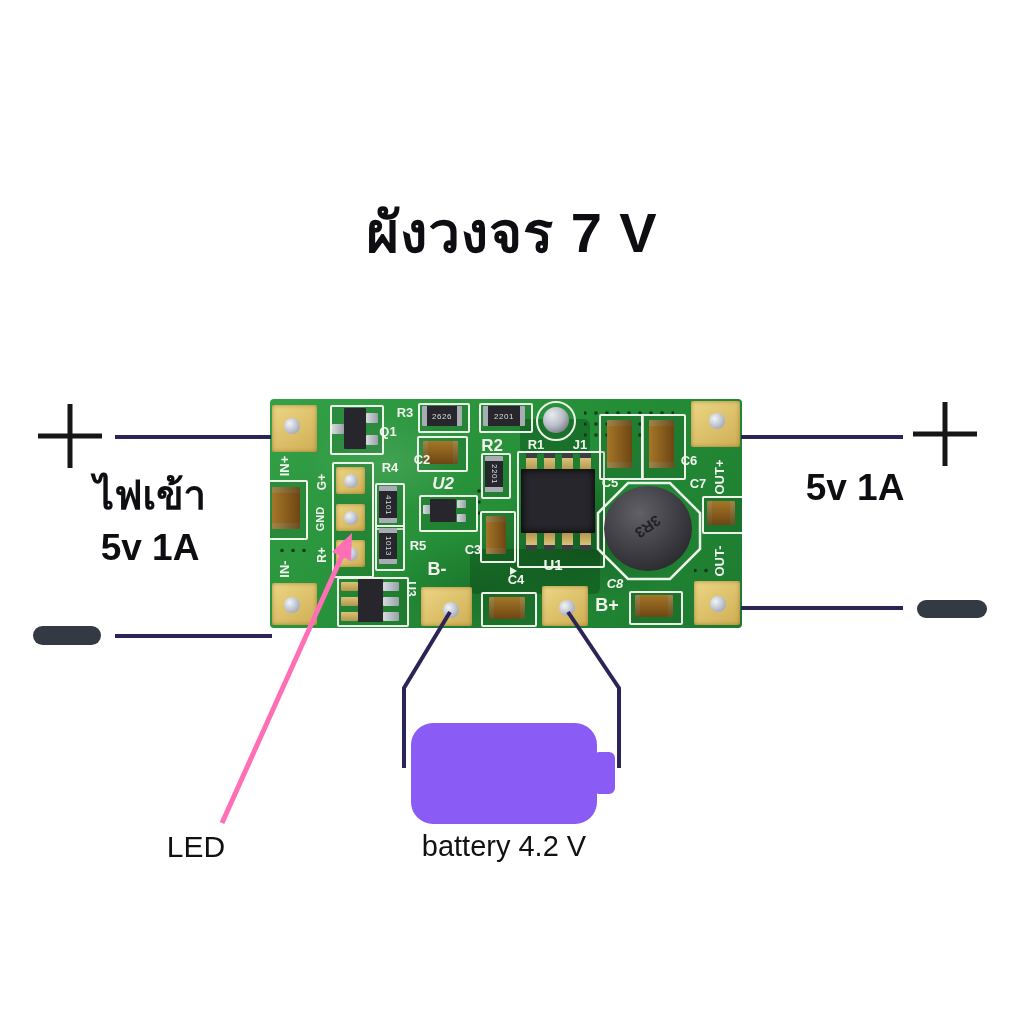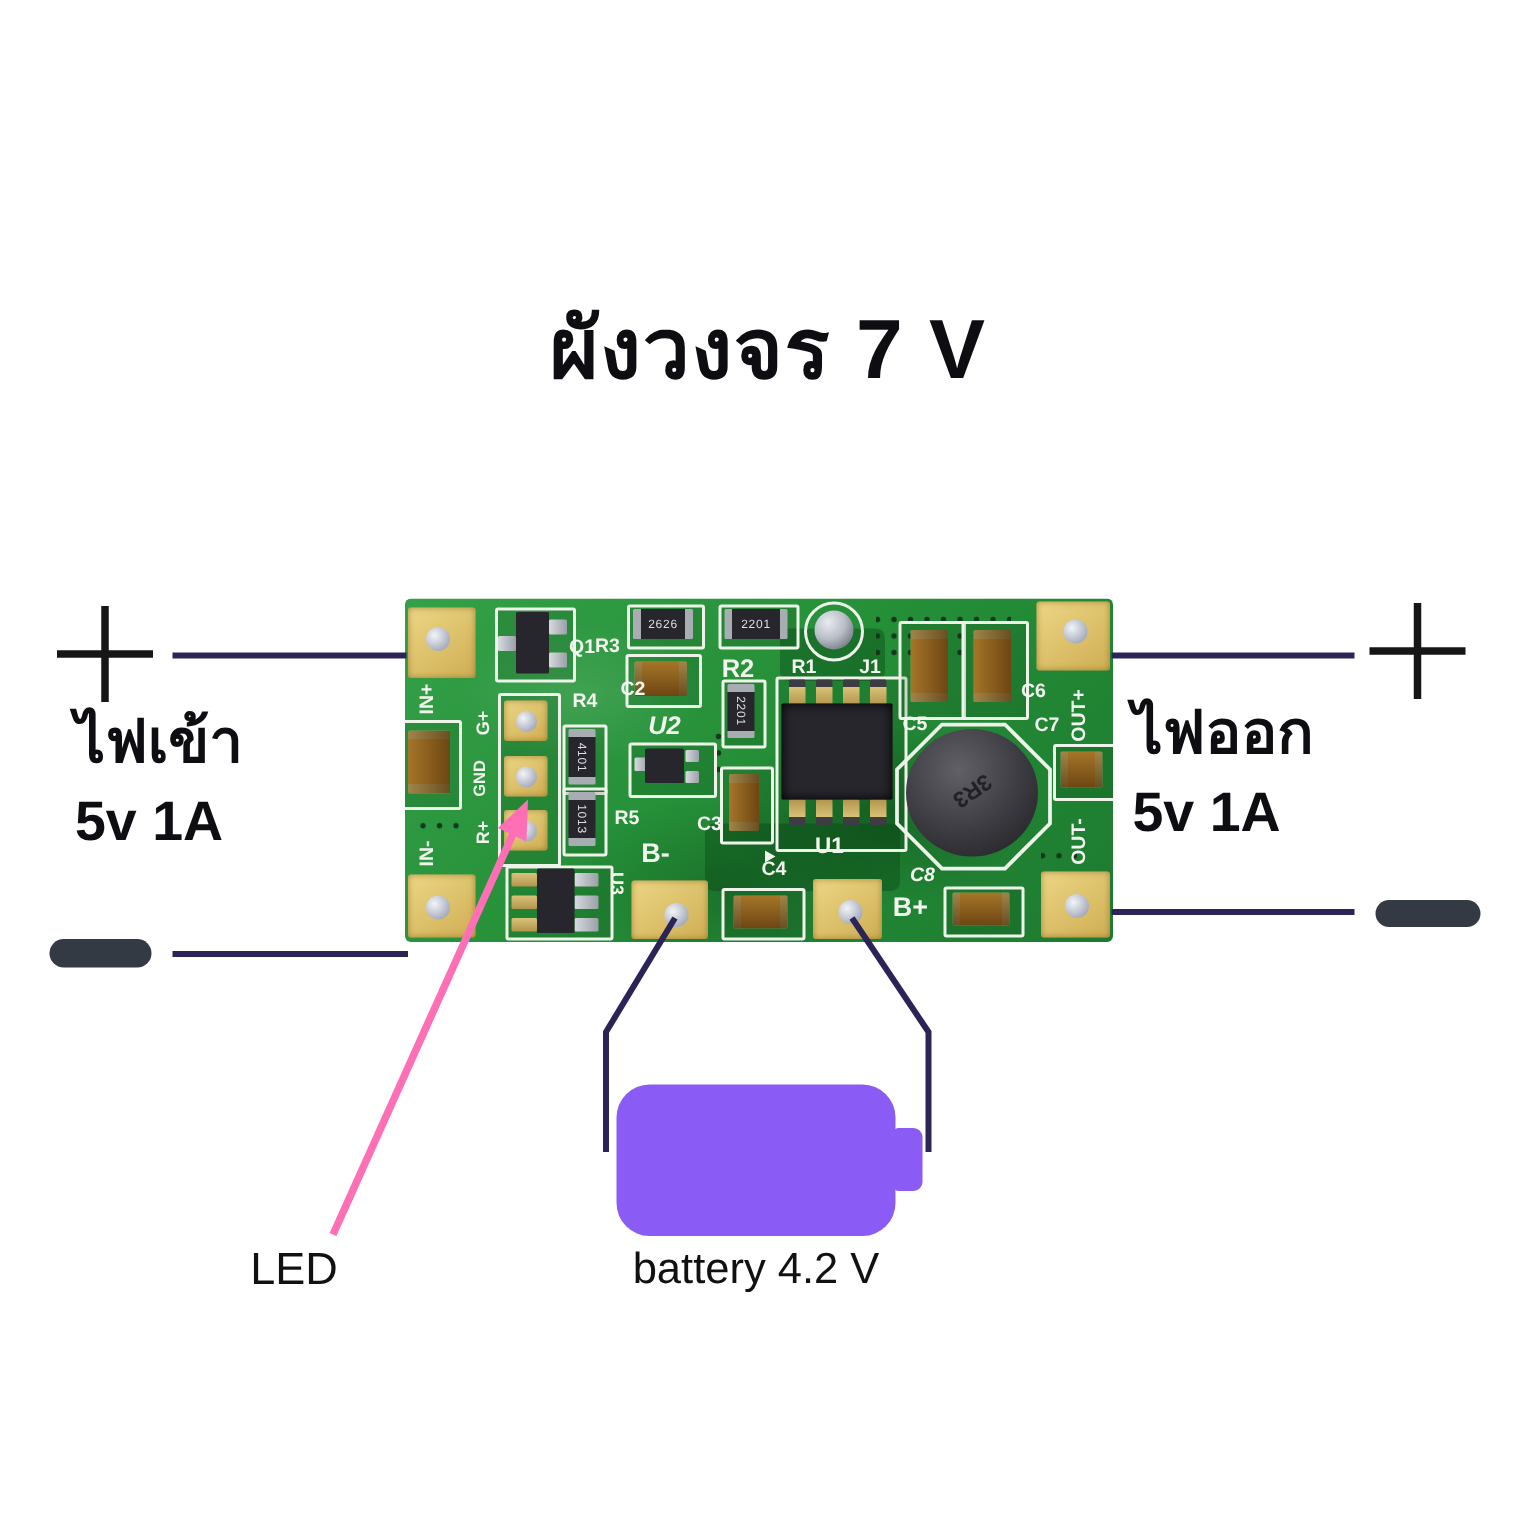--- a/index.html
+++ b/index.html
@@ -6,21 +6,21 @@
   body{
     width:1024px;height:1024px;position:relative;background:#ffffff;
     font-family:"Liberation Sans","DejaVu Sans",sans-serif;overflow:hidden;
   }
   .abs{position:absolute;}
   
   #title{
     left:0;top:188px;width:1024px;text-align:center;
     font-size:56px;font-weight:800;color:#0d0d12;letter-spacing:1px;
   }
-  .side-label{width:200px;color:#0d0d12;font-weight:800;}
+  .side-label{width:200px;text-align:center;color:#0d0d12;font-weight:800;}
   .side-label .l1{font-size:40px;line-height:54px;}
   .side-label .l2{font-size:37px;line-height:52px;}
   #input-label{left:50px;top:468px;}
   #output-label{left:755px;top:462px;}
   #led-label{left:146px;top:830px;width:100px;text-align:center;font-size:30px;color:#111;}
   #battery-label{left:398px;top:830px;width:212px;text-align:center;font-size:29px;color:#111;}
   
   #battery-body{left:411px;top:723px;width:186px;height:101px;border-radius:22px;background:#8a5cf5;}
   #battery-nub{left:596px;top:752px;width:19px;height:42px;border-radius:3px 6px 6px 3px;background:#8a5cf5;}
   
@@ -62,21 +62,20 @@
 <body>
 
 <div class="abs" id="title">ผังวงจร 7 V</div>
 
 <div class="abs side-label" id="input-label">
   <div class="l1">ไฟเข้า</div>
   <div class="l2">5v 1A</div>
 </div>
 
 <div class="abs side-label" id="output-label">
-  <div class="l1">ไฟออก</div>
   <div class="l2">5v 1A</div>
 </div>
 
 <div class="abs" id="battery-body"></div>
 <div class="abs" id="battery-nub"></div>
 <div class="abs" id="battery-label">battery 4.2 V</div>
 <div class="abs" id="led-label">LED</div>
 
 <div class="abs" id="board">
 
@@ -177,21 +176,21 @@
   <div class="pin" style="left:71px;top:213px;width:17px;height:9px;"></div>
   <div class="pin silver" style="left:113px;top:183px;width:16px;height:9px;"></div>
   <div class="pin silver" style="left:113px;top:198px;width:16px;height:9px;"></div>
   <div class="pin silver" style="left:113px;top:213px;width:16px;height:9px;"></div>
   <div class="chip-dark" style="left:88px;top:180px;width:25px;height:43px;"></div>
 
   <div class="white-mark" style="left:240px;top:168px;"></div>
 
   <div id="silk-layer">
       <span class="silk" style="left: 118px; top: 32px; font-size: 13px; transform: translate(-50%, -50%) rotate(0deg);">Q1</span>
-      <span class="silk" style="left: 135px; top: 13px; font-size: 13px; transform: translate(-50%, -50%) rotate(0deg); margin-top: 18px;">R3</span>
+      <span class="silk" style="left: 135px; top: 13px; font-size: 13px; transform: translate(-50%, -50%) rotate(0deg);">R3</span>
       <span class="silk marking" style="left: 172px; top: 17px; font-size: 8px; transform: translate(-50%, -50%) rotate(0deg);">2626</span>
       <span class="silk marking" style="left: 234px; top: 17px; font-size: 8px; transform: translate(-50%, -50%) rotate(0deg);">2201</span>
       <span class="silk" style="left: 266px; top: 45px; font-size: 13px; transform: translate(-50%, -50%) rotate(0deg);">R1</span>
       <span class="silk" style="left: 310px; top: 45px; font-size: 13px; transform: translate(-50%, -50%) rotate(0deg);">J1</span>
       <span class="silk" style="left: 152px; top: 60px; font-size: 13px; transform: translate(-50%, -50%) rotate(0deg);">C2</span>
       <span class="silk" style="left: 222px; top: 47px; font-size: 17px; transform: translate(-50%, -50%) rotate(0deg);">R2</span>
       <span class="silk marking" style="left: 224px; top: 75px; font-size: 8px; transform: translate(-50%, -50%) rotate(90deg);">2201</span>
       <span class="silk" style="left: 173px; top: 85px; font-size: 17px; transform: translate(-50%, -50%) rotate(0deg); font-style: italic;">U2</span>
       <span class="silk" style="left: 120px; top: 68px; font-size: 13px; transform: translate(-50%, -50%) rotate(0deg);">R4</span>
       <span class="silk marking" style="left: 118px; top: 106px; font-size: 8px; transform: translate(-50%, -50%) rotate(90deg);">4101</span>

